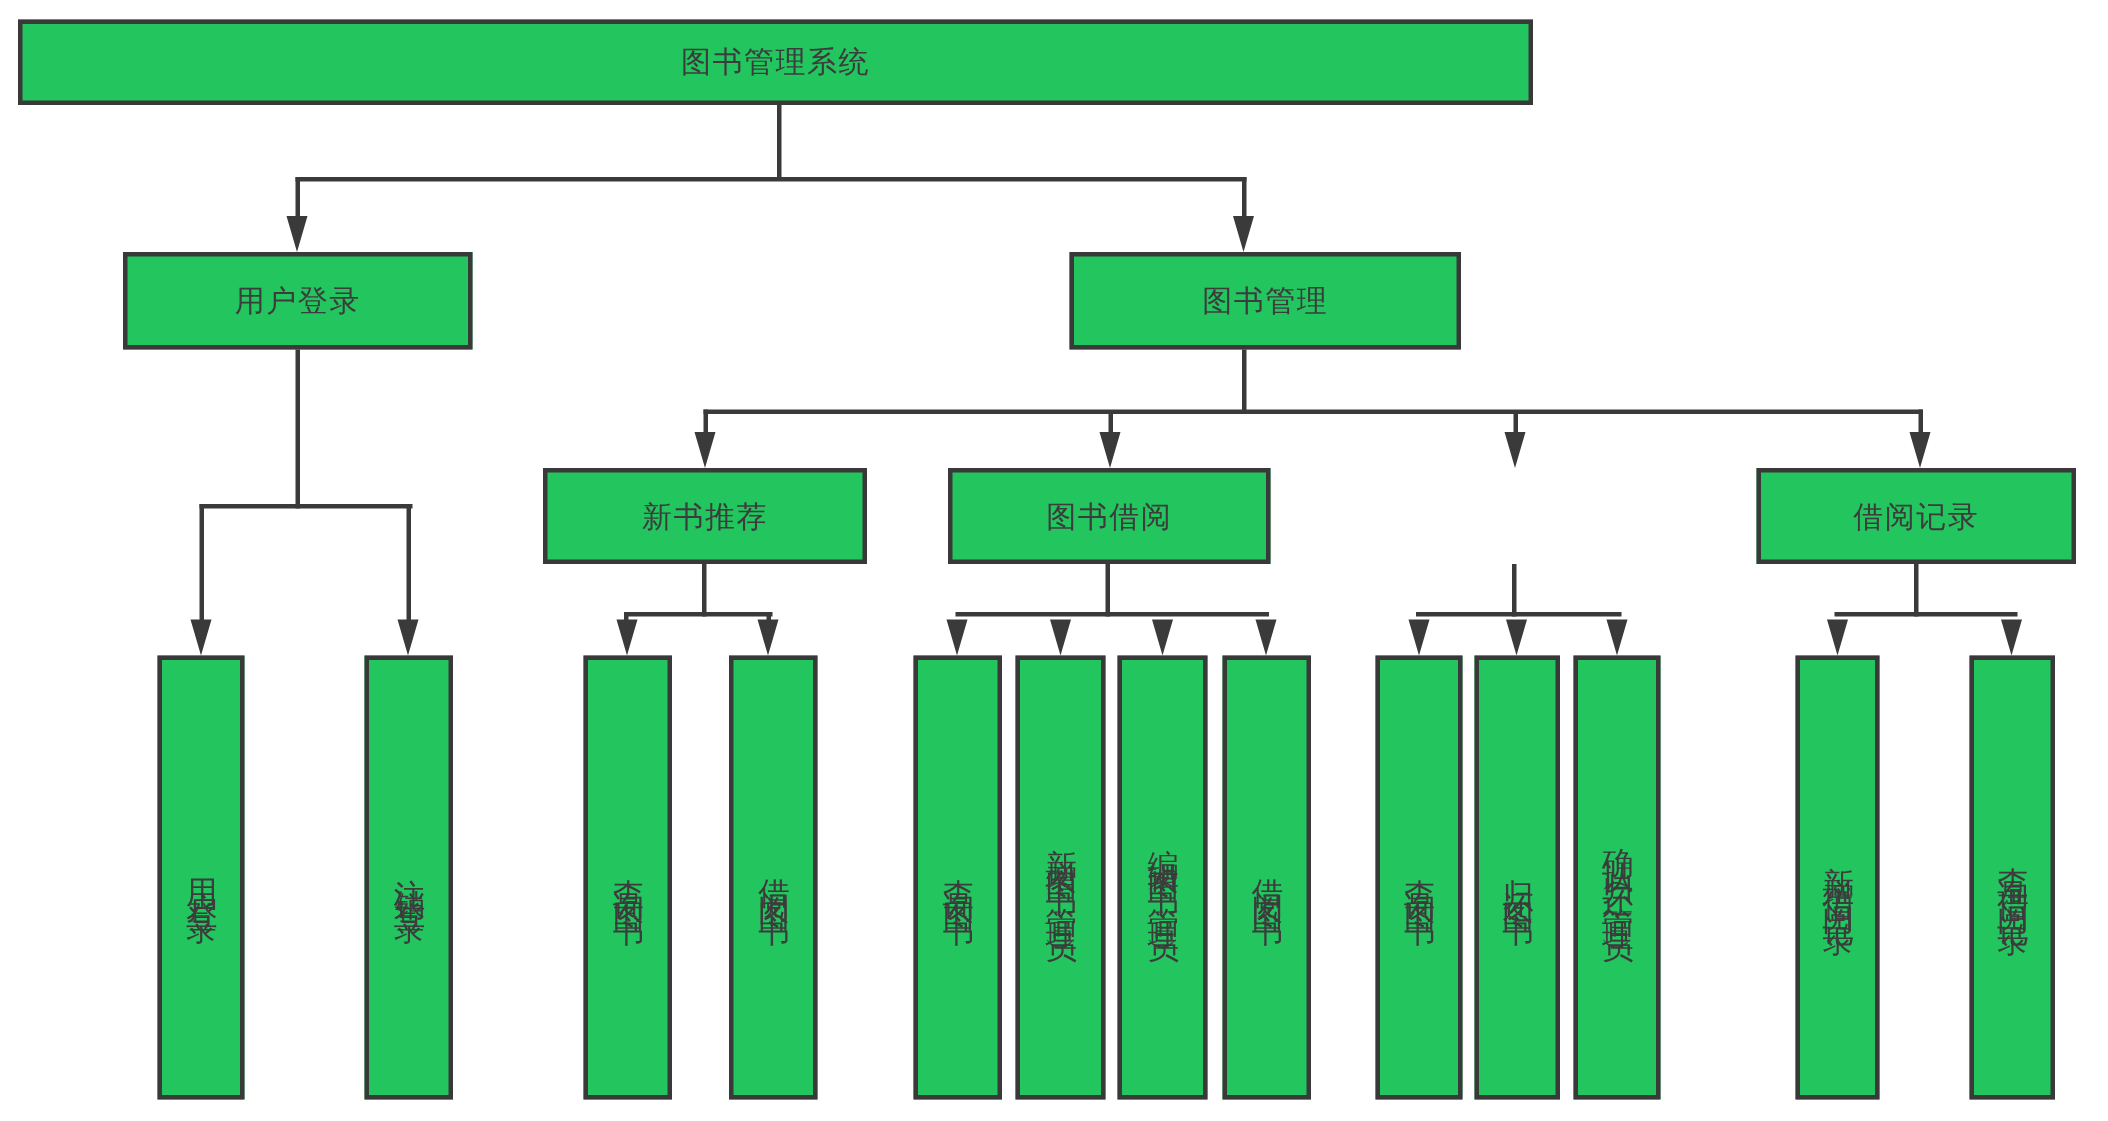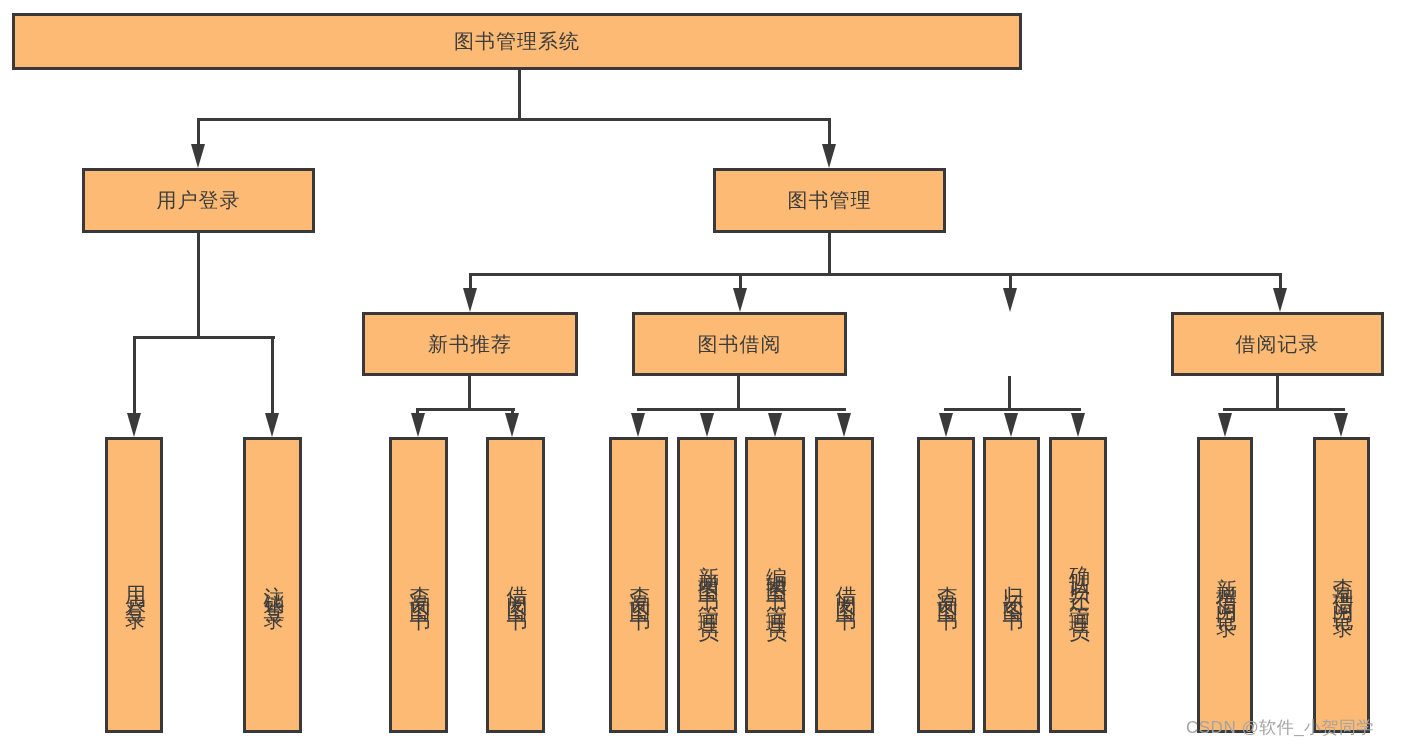--- a/index.html
+++ b/index.html
@@ -1,22 +1,22 @@
 <!DOCTYPE html>
 <html><head>
 <meta charset="utf-8">
 <style>
   html,body{margin:0;padding:0;background:#ffffff;}
   .stage{
     position:relative;width:1405px;height:747px;background:#ffffff;overflow:hidden;
     font-family:"Liberation Sans","DejaVu Sans",sans-serif;color:#3c3c3c;
   }
   .box{
-    position:absolute;background:#fdba74;border:3px solid #393939;box-sizing:border-box;
-    display:flex;align-items:center;justify-content:center;font-family:Liberation Mono, monospace;
+    position:absolute;background:#22c55e;border:3px solid #393939;box-sizing:border-box;
+    display:flex;align-items:center;justify-content:center;
   }
   .hnode span{font-size:20px;letter-spacing:1px;white-space:nowrap;}
   .leaf{top:437px;height:296px;}
   .vtext{
     writing-mode:vertical-rl;font-size:21px;letter-spacing:8px;line-height:1;
     white-space:nowrap;
   }
   .hl{position:absolute;height:3px;background:#3a3a3a;}
   .vl{position:absolute;width:3px;background:#3a3a3a;}
   .arrow{
@@ -34,21 +34,21 @@
 
 <div class="stage">
 
   <div class="box hnode" style="left:12px;top:13px;width:1010px;height:57px">
     <span>图书管理系统</span>
   </div>
 
   <div class="box hnode" style="left:82px;top:168px;width:233px;height:65px">
     <span>用户登录</span>
   </div>
-  <div class="box hnode" style="left:713px;top:168px;width:233px;height:65px">
+  <div class="box hnode" style="left:713px;top:168px;width:261px;height:65px">
     <span>图书管理</span>
   </div>
 
   <div class="box hnode" style="left:632px;top:312px;width:215px;height:64px">
     <span>图书借阅</span>
   </div>
   <div class="box hnode" style="left:362px;top:312px;width:216px;height:64px">
     <span>新书推荐</span>
   </div>
   <div class="box hnode" style="left:1171px;top:312px;width:213px;height:64px">
@@ -142,15 +142,14 @@
   <div class="hl" style="left:944px;top:408px;width:137px"></div>
   <div class="arrow" style="left:939px;top:413px"></div>
   <div class="arrow" style="left:1004px;top:413px"></div>
   <div class="arrow" style="left:1071px;top:413px"></div>
 
   <div class="vl" style="left:1276px;top:376px;height:35px"></div>
   <div class="hl" style="left:1223px;top:408px;width:122px"></div>
   <div class="arrow" style="left:1218px;top:413px"></div>
   <div class="arrow" style="left:1334px;top:413px"></div>
 
-  <div class="watermark">CSDN @软件_小贺同学</div>
 
 </div>
 
 </body></html>

